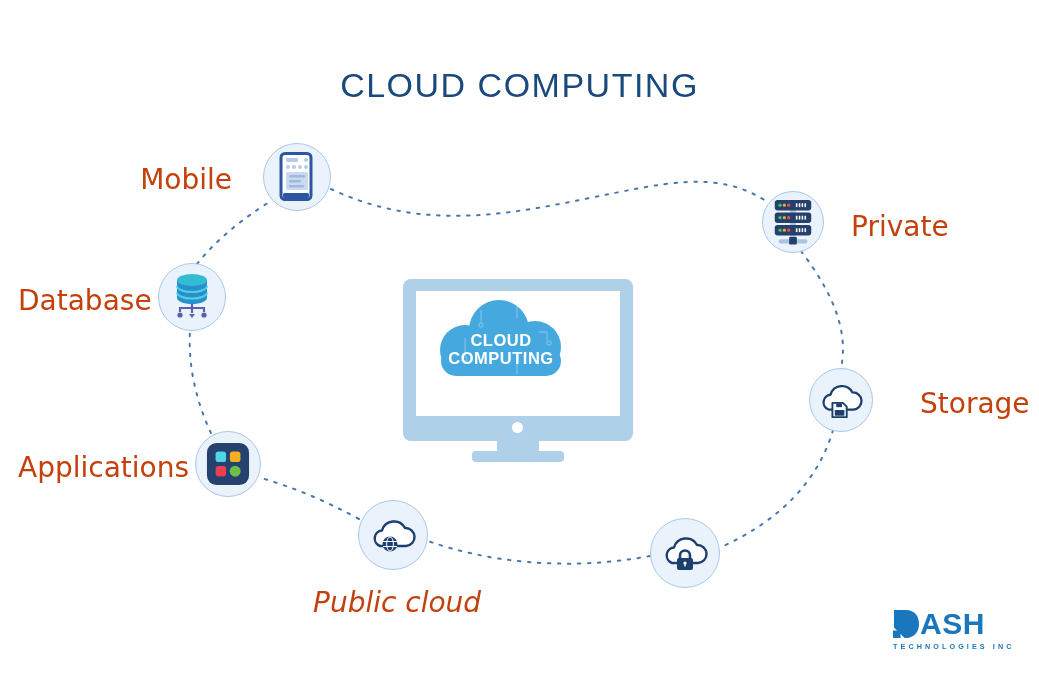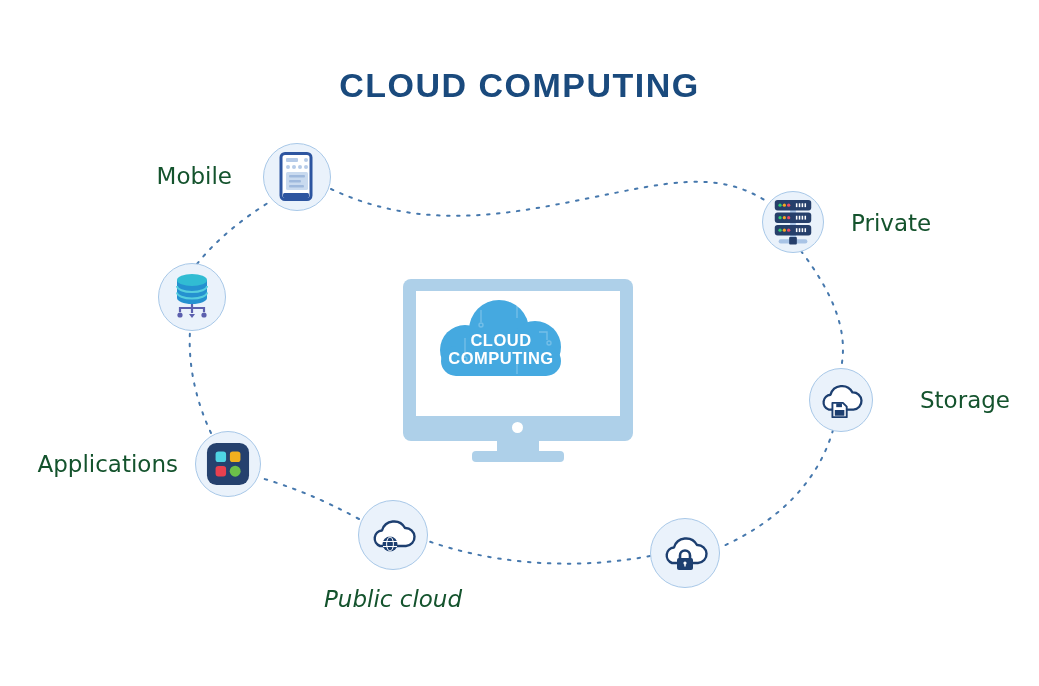--- a/index.html
+++ b/index.html
@@ -2,31 +2,31 @@
 <html><head>
 <meta charset="utf-8">
 <style>
   html,body { margin:0; padding:0; background:#fff; }
   .canvas {
     position:relative; width:1039px; height:686px; background:#ffffff;
     font-family:"DejaVu Sans", sans-serif; overflow:hidden;
   }
   .title {
     position:absolute; top:66px; left:0; width:100%; text-align:center;
-    font-family:"Liberation Sans", sans-serif; font-size:34px; font-weight:700;
+    font-family:"Liberation Sans", sans-serif; font-size:34px; font-weight:400;
     letter-spacing:1.5px; color:#1a4a7d;
   }
   svg.links { position:absolute; left:0; top:0; }
   .dashed { fill:none; stroke:#4678ad; stroke-width:2; stroke-dasharray:2.5 7.5; stroke-linecap:round; }
 
   .node {
     position:absolute; border-radius:50%; background:#eaf2fb; border:1px solid #a8c8e8;
     box-sizing:border-box; display:flex; align-items:center; justify-content:center;
   }
-  .label { position:absolute; color:#14532d; font-size:23px; white-space:nowrap; }
+  .label { position:absolute; color:#c2410c; font-size:28px; white-space:nowrap; }
   .r { text-align:right; }
   .c { text-align:center; }
 
   
   .monitor { position:absolute; left:403px; top:279px; width:230px; height:186px; }
   .mframe { position:absolute; left:0; top:0; width:230px; height:162px; background:#aed0e9; border-radius:8px; }
   .mscreen { position:absolute; left:13px; top:12px; width:204px; height:125px; background:#ffffff; }
   .mdot { position:absolute; left:109px; top:143px; width:11px; height:11px; border-radius:50%; background:#ffffff; }
   .mneck { position:absolute; left:94px; top:161px; width:42px; height:13px; background:#aed0e9; }
   .mbase { position:absolute; left:69px; top:172px; width:92px; height:11px; background:#aed0e9; border-radius:4px; }
@@ -123,20 +123,21 @@
         <path d="M22,36 H34 v4"></path>
         <path d="M22,36 v5"></path>
       </g>
       <g fill="#5b5fae">
         <circle cx="10" cy="43" r="2.6"></circle>
         <circle cx="34" cy="43" r="2.6"></circle>
         <path d="M19,42 h6 l-3,4 z"></path>
       </g>
     </svg>
   </div>
+  <div class="label r" style="left:18px; top:284px; width:120px;">Database</div>
 
   <div class="node" style="left:195px; top:431px; width:66px; height:66px;">
     <svg width="44" height="44" viewBox="0 0 46 46">
       <rect x="1" y="1" width="44" height="44" rx="10" fill="#25416e"></rect>
       <rect x="10" y="10" width="11" height="11" rx="3" fill="#4fd4e4"></rect>
       <rect x="25" y="10" width="11" height="11" rx="3" fill="#f2b01e"></rect>
       <rect x="10" y="25" width="11" height="11" rx="3" fill="#e8404f"></rect>
       <circle cx="30.5" cy="30.5" r="5.7" fill="#6cc04a"></circle>
     </svg>
   </div>
@@ -211,14 +212,26 @@
           <rect x="29" y="31.5" width="1.6" height="4"></rect>
           <rect x="32" y="31.5" width="1.6" height="4"></rect>
           <rect x="35" y="31.5" width="1.6" height="4"></rect>
       </g>
       <rect x="8" y="43" width="30" height="4.5" rx="2.2" fill="#a9c4e6"></rect>
       <rect x="19" y="40.5" width="8" height="8" rx="1" fill="#263f6b"></rect>
     </svg>
   </div>
   <div class="label" style="left:851px; top:210px;">Private</div>
 
+  <div class="logo">
+    <div class="logo-row">
+      <svg width="26" height="28" viewBox="0 0 26 28">
+        <g fill="#1a76bd">
+          <path d="M1,0 H13 C22,0 26,6.5 26,14 C26,21.5 21.5,28 13,28 H11.5 L1,17.5 Z"></path>
+          <rect x="0" y="20.5" width="7.5" height="7.5"></rect>
+        </g>
+      </svg>
+      <span class="logo-rest">ASH</span>
+    </div>
+    <div class="logo-tag">TECHNOLOGIES INC</div>
+  </div>
 
 </div>
 
 </body></html>

